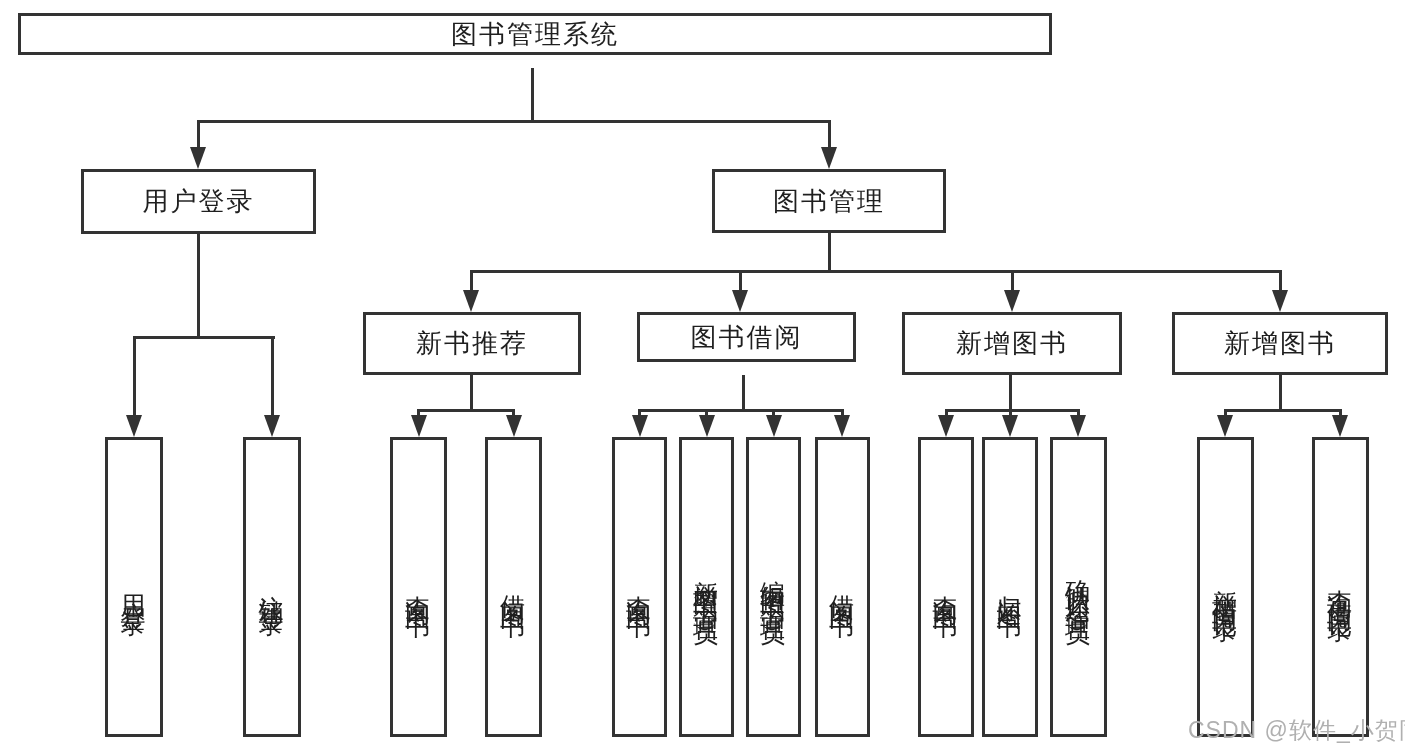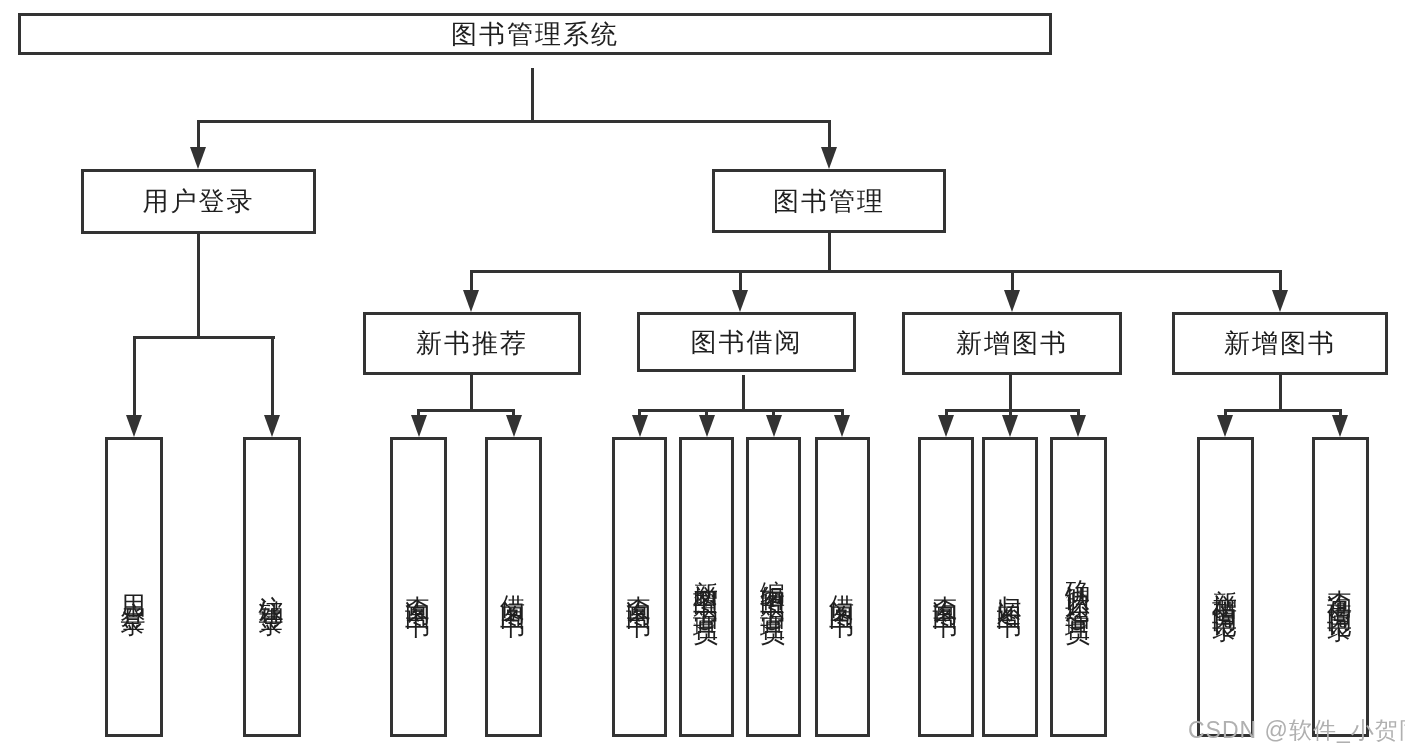--- a/index.html
+++ b/index.html
@@ -34,21 +34,21 @@
 <body>
 
 <div class="canvas">
 
   <div class="box" style="left:18px;top:13px;width:1034px;height:42px;">图书管理系统</div>
 
   <div class="box" style="left:81px;top:169px;width:235px;height:65px;">用户登录</div>
   <div class="box" style="left:712px;top:169px;width:234px;height:64px;">图书管理</div>
 
   <div class="box" style="left:363px;top:312px;width:218px;height:63px;">新书推荐</div>
-  <div class="box" style="left:637px;top:312px;width:219px;height:60px;">图书借阅</div>
+  <div class="box" style="left:637px;top:312px;width:219px;height:50px;">图书借阅</div>
   <div class="box" style="left:902px;top:312px;width:220px;height:63px;">新增图书</div>
   <div class="box" style="left:1172px;top:312px;width:216px;height:63px;">新增图书</div>
 
   <div class="vbox" style="left:105px;top:437px;width:58px;height:300px;">用户登录</div>
   <div class="vbox" style="left:243px;top:437px;width:58px;height:300px;">注销登录</div>
 
   <div class="vbox" style="left:390px;top:437px;width:57px;height:300px;">查询图书</div>
   <div class="vbox" style="left:485px;top:437px;width:57px;height:300px;">借阅图书</div>
 
   <div class="vbox" style="left:612px;top:437px;width:55px;height:300px;">查询图书</div>

